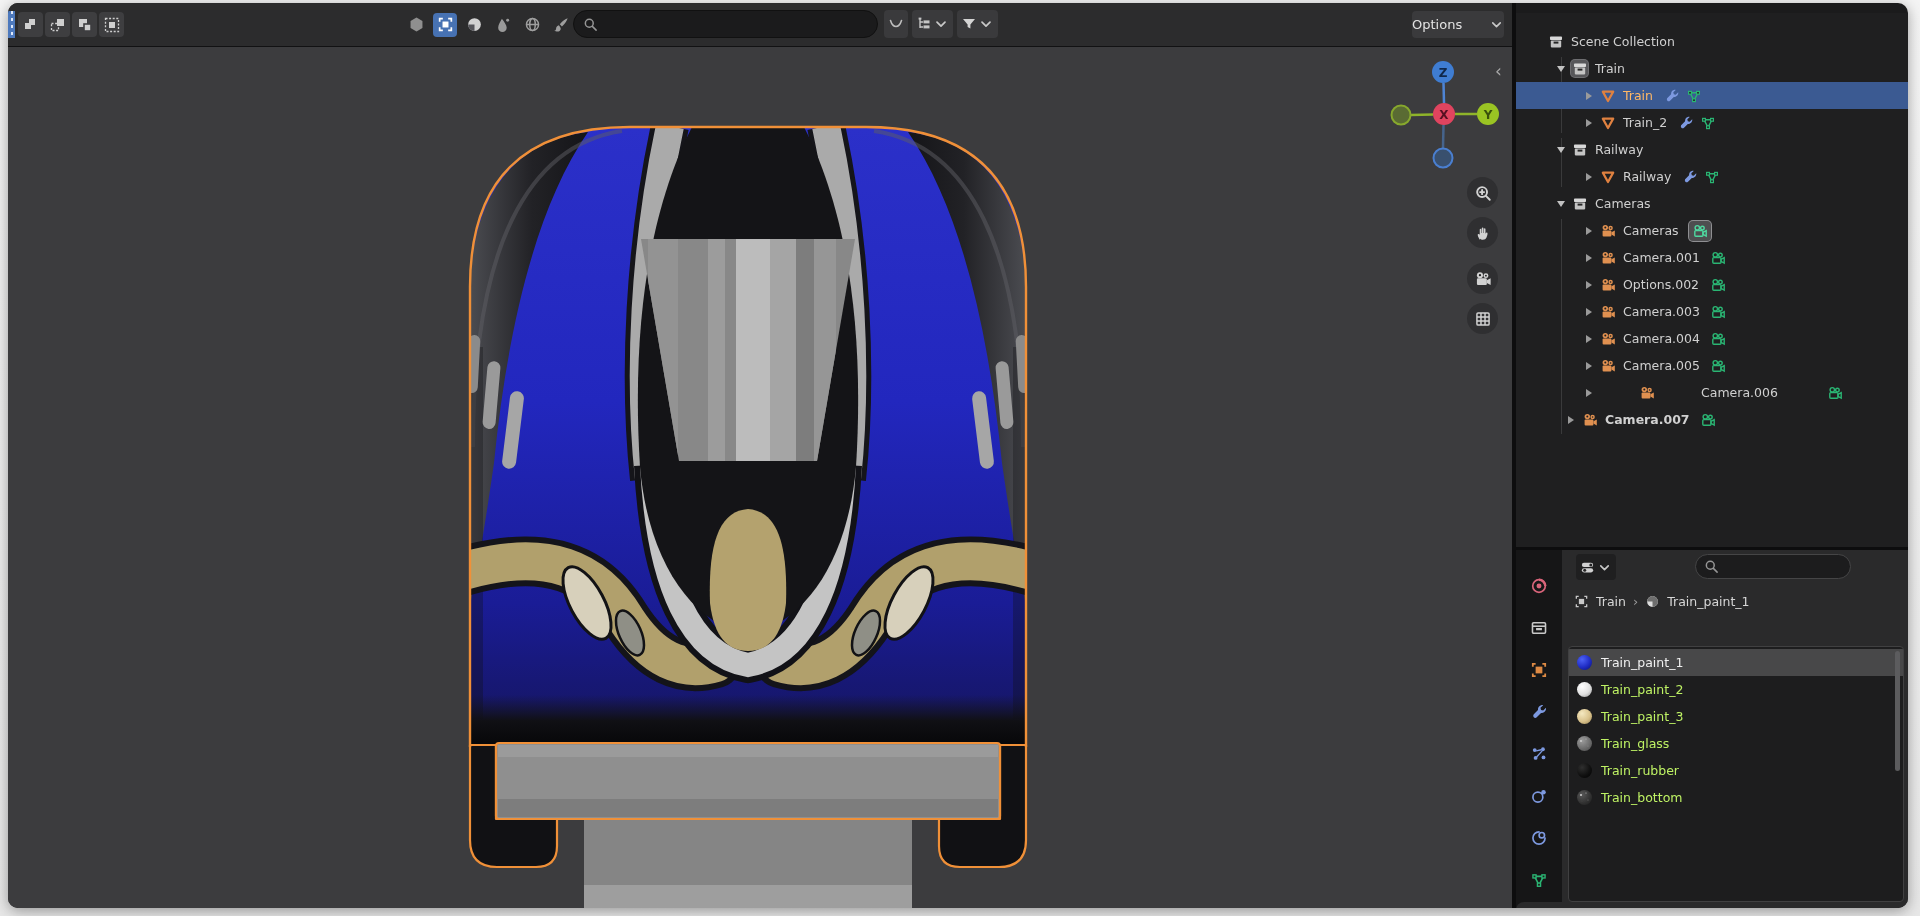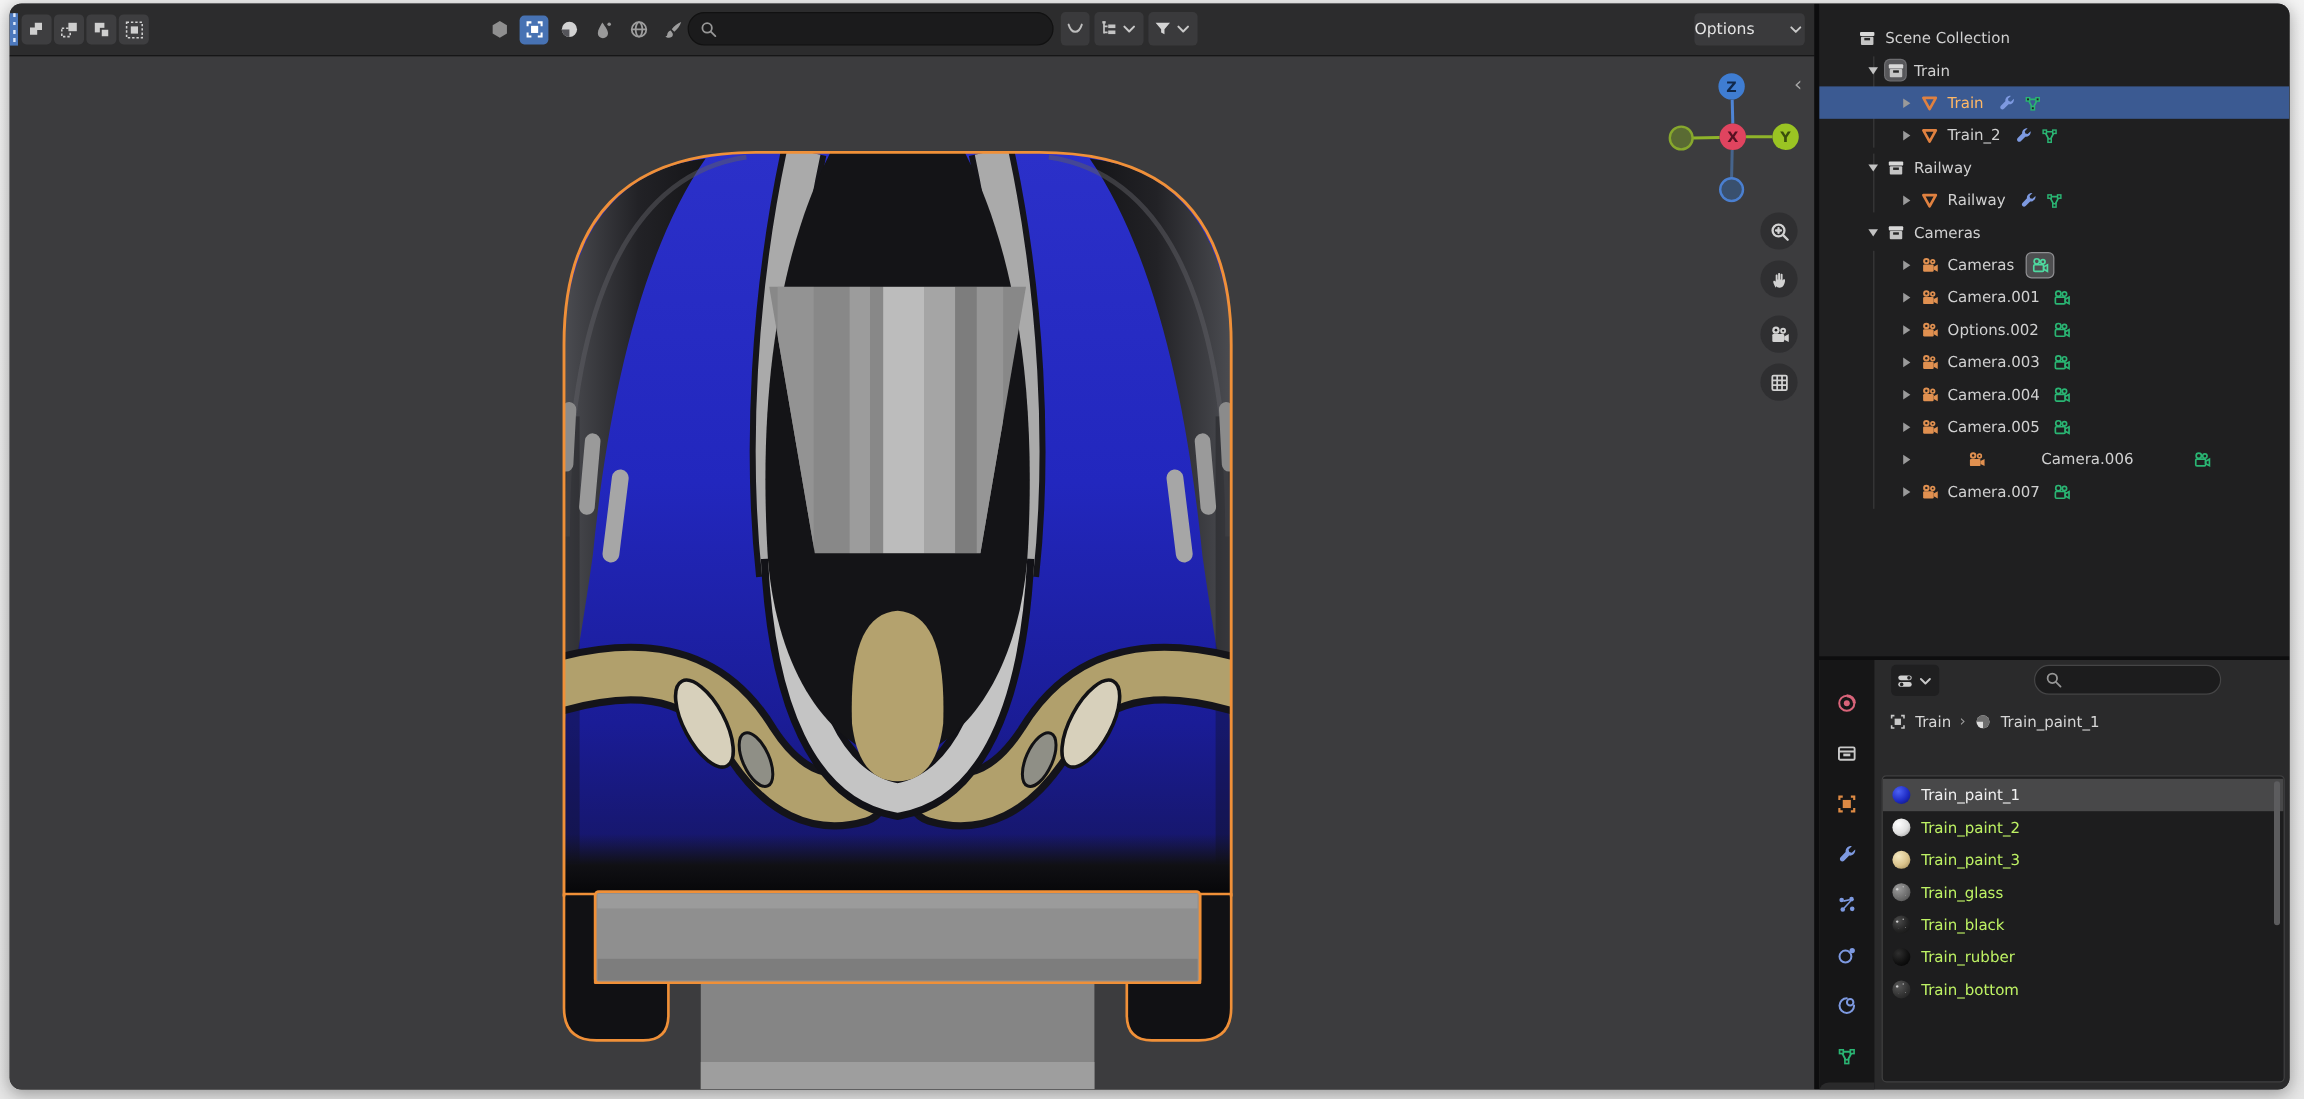--- a/index.html
+++ b/index.html
@@ -28,21 +28,21 @@
   .trainsvg{position:absolute;left:0;top:0;}
   .gizmo{position:absolute;left:1376px;top:12px;width:120px;height:110px;}
   .gizmo text{font-family:"DejaVu Sans",sans-serif;font-size:12px;font-weight:bold;}
   .navcol{position:absolute;left:1459px;top:130px;display:flex;flex-direction:column;gap:6px;}
   .navbtn{width:31px;height:31px;margin-bottom:3px;border-radius:50%;background:rgba(45,45,47,.85);display:flex;align-items:center;justify-content:center;}
   .navbtn svg{width:18px;height:18px;}
   .navbtn:nth-child(3){margin-top:6px;}
   .collapse{position:absolute;left:1487px;top:14px;color:#a8a8a8;font-size:17px;}
   
   .vdivider{position:absolute;left:1504px;top:0;width:4px;height:905px;background:#0d0d0e;}
-  .outliner{position:absolute;left:1508px;top:0;width:392px;height:544px;background:#1f1f20;overflow:hidden;}
+  .outliner{position:absolute;left:1508px;top:10px;width:392px;height:544px;background:#1f1f20;overflow:hidden;}
   .o-guide{position:absolute;width:1px;background:#3a3a3b;}
   .orow{position:relative;height:27px;display:flex;align-items:center;font-size:12.5px;color:#d0d0d0;}
   .orow.sel{background:#3b5a92;}
   .disc{width:14px;display:flex;justify-content:center;flex:none;}
   .tri-d{width:0;height:0;border-left:4.5px solid transparent;border-right:4.5px solid transparent;border-top:6px solid #c2c2c2;}
   .tri-r{width:0;height:0;border-top:4.5px solid transparent;border-bottom:4.5px solid transparent;border-left:6px solid #9a9a9a;}
   .oicon{width:17px;height:17px;flex:none;margin:0 4px 0 3px;display:flex;align-items:center;justify-content:center;}
   .oicon svg{width:16px;height:16px;}
   .oicon.activebox{background:#57575a;border-radius:4px;box-shadow:0 0 0 1px #6e6e71;}
   .olabel{margin-left:3px;white-space:nowrap;}
@@ -696,21 +696,21 @@
                   <g stroke="#2ab573" fill="none" stroke-width="1.4">
                     <circle cx="5.3" cy="4.8" r="2.2"></circle>
                     <circle cx="10.4" cy="5.1" r="1.8"></circle>
                     <rect x="2.8" y="7.6" width="8.2" height="5.6" rx="1"></rect>
                     <path d="M11,9.4 l3.2,-1.7 v5.4 l-3.2,-1.7 z"></path>
                   </g>
                 </svg>
               </span>
             </span>
           </div>
-          <div class="orow" style="padding-left: 66px;">
+          <div class="orow" style="padding-left: 48px; font-weight: bold;">
             <span class="disc">
               <span class="tri-r"></span>
             </span>
             <span class="oicon">
               <svg viewBox="0 0 16 16">
                 <g fill="#e09050">
                   <circle cx="5.3" cy="4.6" r="2.7"></circle>
                   <circle cx="10.6" cy="5" r="2.2"></circle>
                   <rect x="2.6" y="7.4" width="8.8" height="6" rx="1"></rect>
                   <path d="M11.4,9.2 l3.4,-1.8 v6 l-3.4,-1.8 z"></path>
@@ -873,24 +873,20 @@
             </div>
             <div class="mrow">
               <span class="swatch" style="background: radial-gradient(circle at 34% 30%, rgb(244, 232, 192) 0%, rgb(217, 194, 140) 55%, rgb(151, 128, 78) 100%);"></span>
               <span>Train_paint_3</span>
             </div>
             <div class="mrow">
               <span class="swatch speck" style="background: radial-gradient(circle at 34% 30%, rgb(156, 156, 156) 0%, rgb(110, 110, 110) 55%, rgb(71, 71, 71) 100%);"></span>
               <span>Train_glass</span>
             </div>
             <div class="mrow">
-              <span class="swatch speck" style="background: radial-gradient(circle at 34% 30%, rgb(76, 76, 76) 0%, rgb(36, 36, 36) 55%, rgb(16, 16, 16) 100%);"></span>
-              <span>Train_black</span>
-            </div>
-            <div class="mrow">
               <span class="swatch" style="background: radial-gradient(circle at 34% 30%, rgb(47, 47, 47) 0%, rgb(17, 17, 17) 55%, rgb(0, 0, 0) 100%);"></span>
               <span>Train_rubber</span>
             </div>
             <div class="mrow">
               <span class="swatch speck" style="background: radial-gradient(circle at 34% 30%, rgb(88, 88, 88) 0%, rgb(52, 52, 52) 55%, rgb(27, 27, 27) 100%);"></span>
               <span>Train_bottom</span>
             </div>
           </div>
         <div class="mscroll"></div>
       </div>

